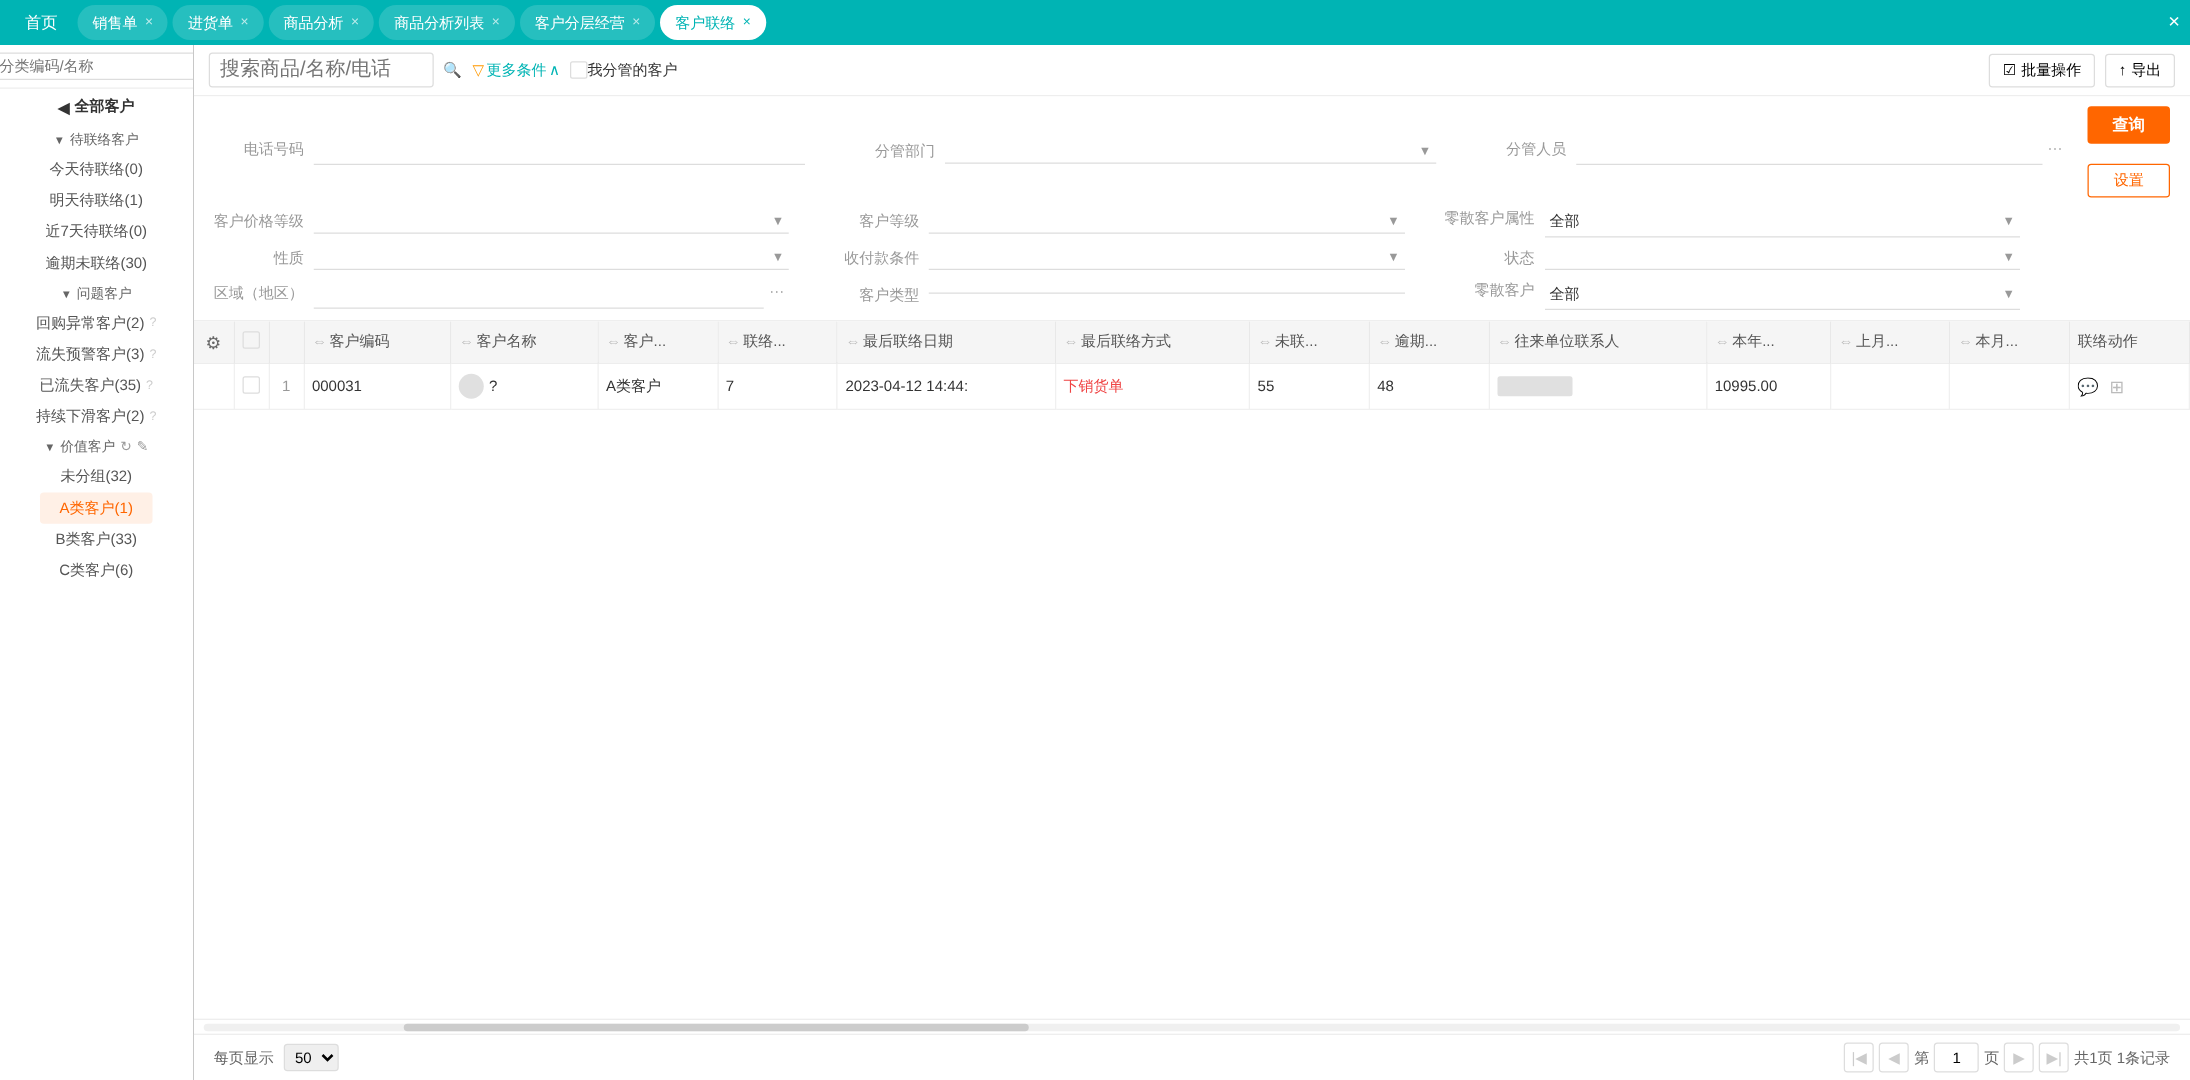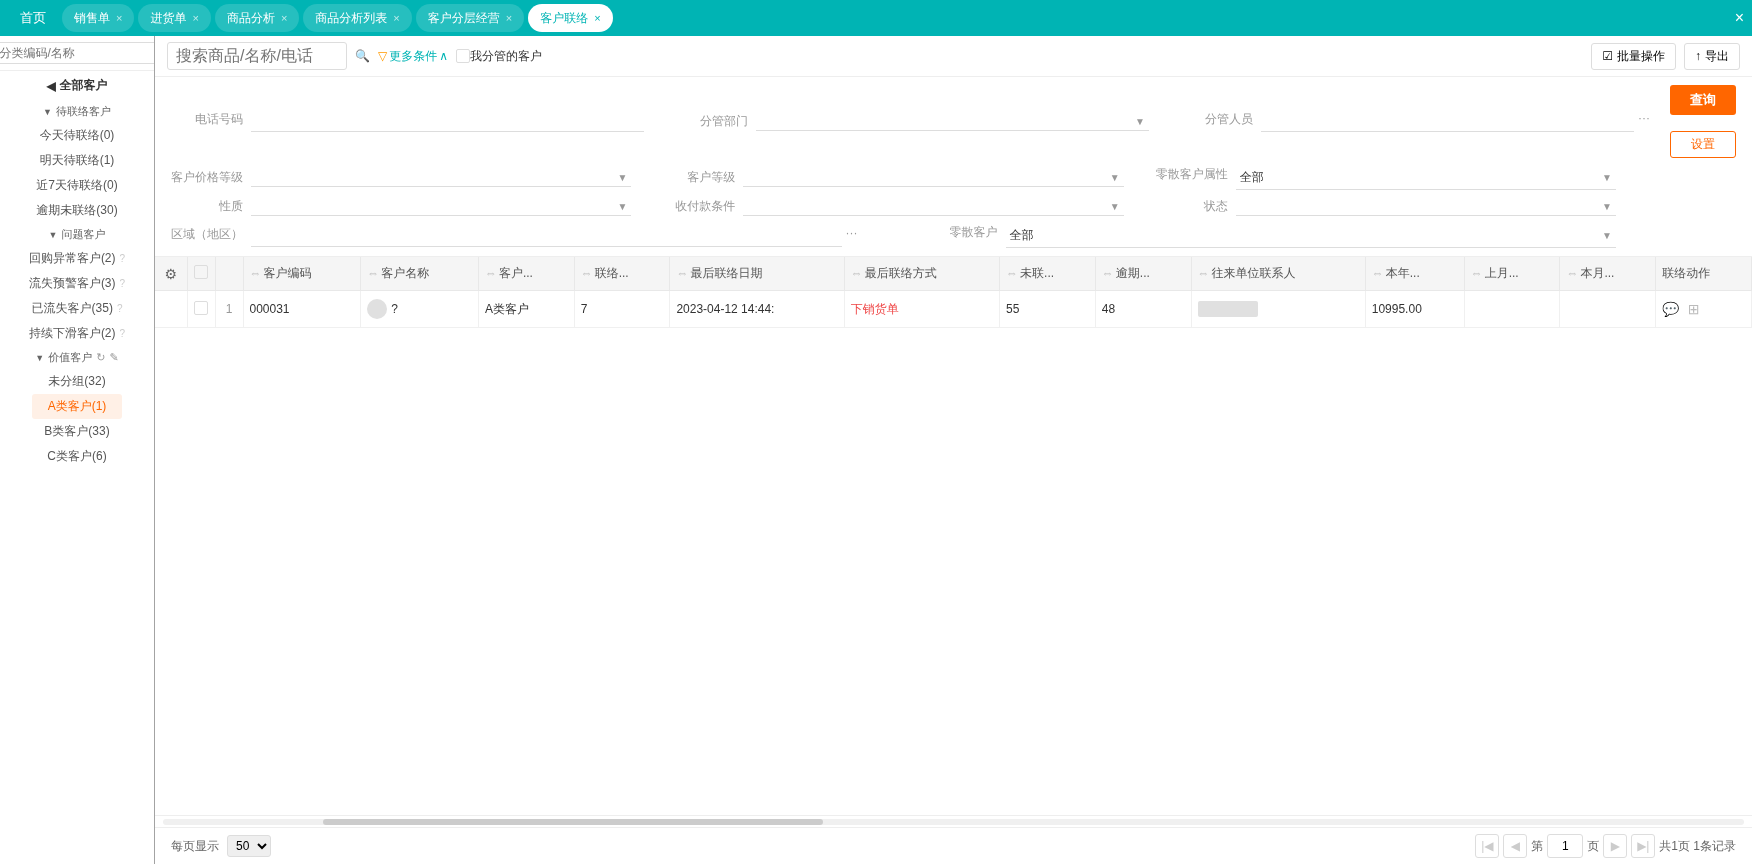--- a/index.html
+++ b/index.html
@@ -301,20 +301,26 @@
         <div style="width: 120px;"></div>
       </div>
 
       <div class="adv-filter-row">
         <div class="filter-field">
           <span class="filter-label">区域（地区）</span>
           <input class="filter-input" type="text" value="" style="flex: 1 1 0%;">
           <span class="filter-dots">···</span>
         </div>
         <div style="width:32px;"></div>
+        <div class="filter-field">
+          <span class="filter-label">客户类型</span>
+          <div class="filter-select">
+            <span></span>
+          </div>
+        </div>
         <div style="width:32px;"></div>
         <div class="filter-field">
           <span class="filter-label">零散客户</span>
           <div class="filter-select">
             <span>全部</span>
             <span class="filter-select-arrow">▼</span>
           </div>
         </div>
         <div style="width: 120px;"></div>
       </div>

